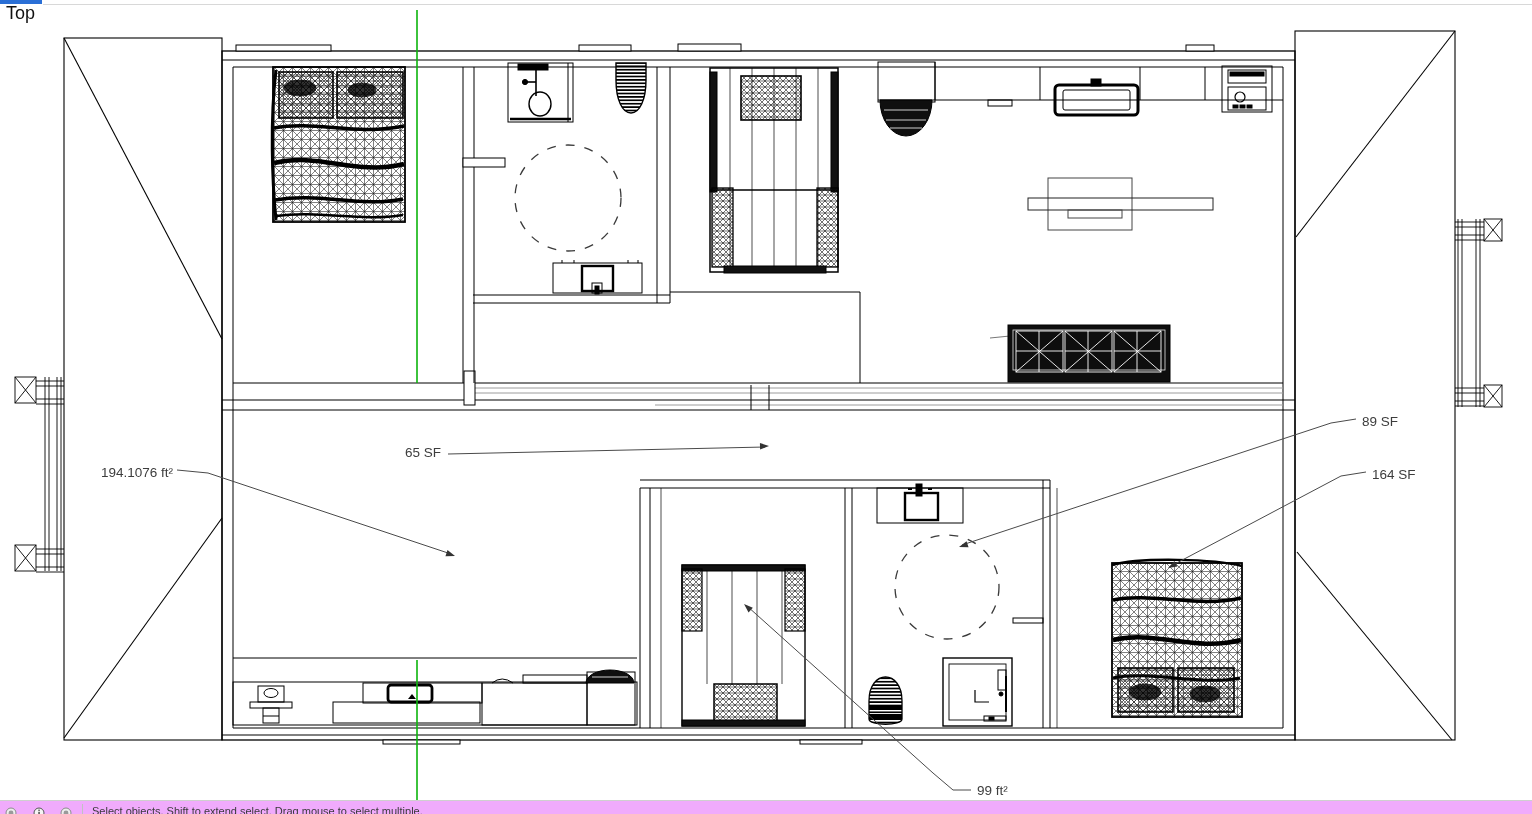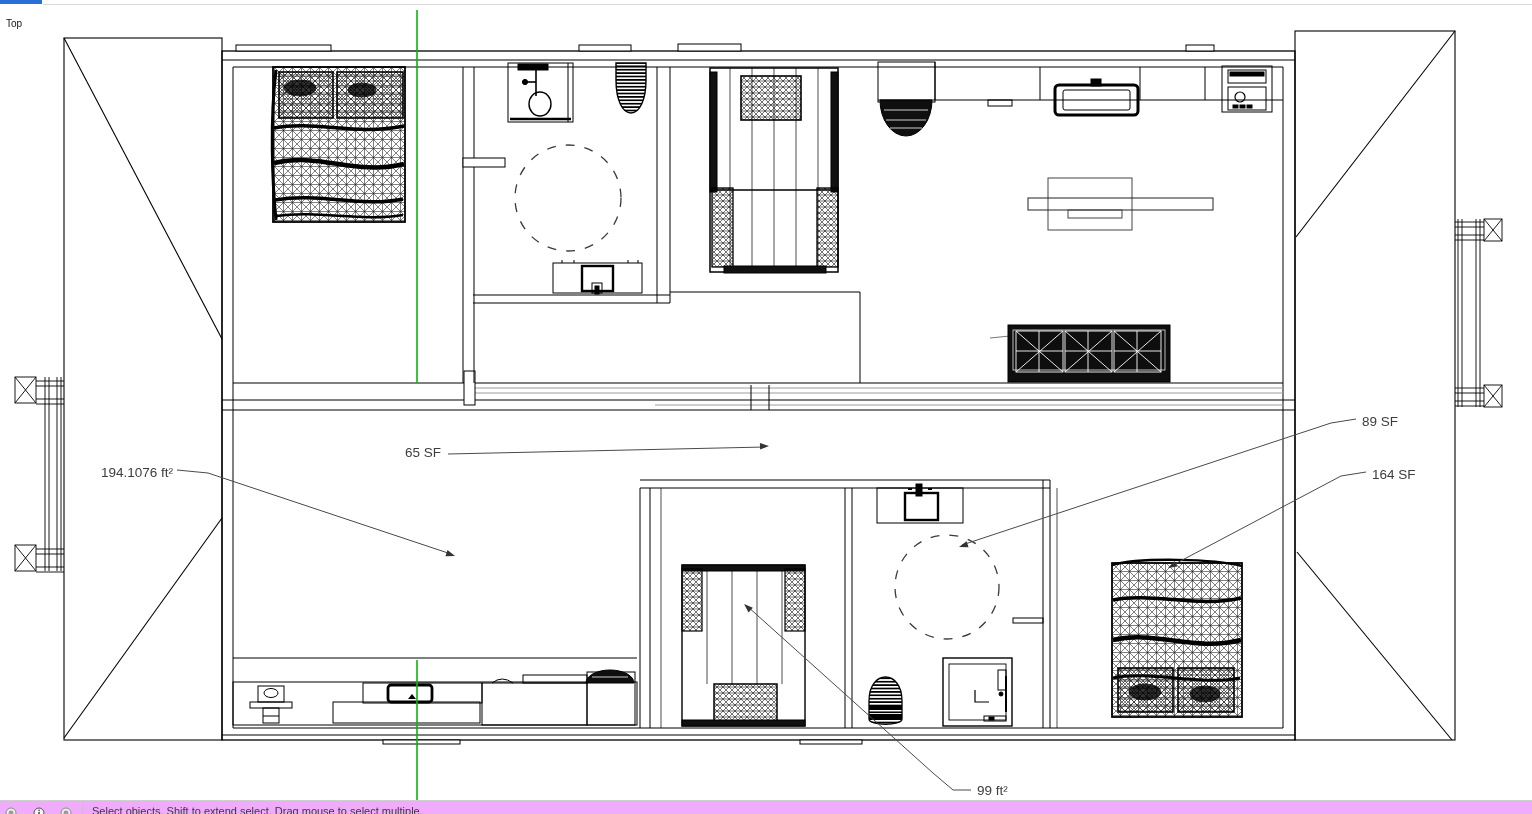--- a/index.html
+++ b/index.html
@@ -1,20 +1,20 @@
 <!DOCTYPE html>
 <html><head>
 <meta charset="utf-8">
 <style>
   html,body{margin:0;padding:0;}
   body{width:1532px;height:814px;overflow:hidden;background:#ffffff;
        font-family:"Liberation Sans",sans-serif;position:relative;}
   .chrome-blue{position:absolute;left:0;top:0;width:42px;height:4px;background:#2a6fd6;}
   .chrome-line{position:absolute;left:43px;top:4px;width:1489px;height:1px;background:#d8d8d8;}
-  .viewport-label{position:absolute;left:6px;top:18px;font-size:10px;color:#111;}
+  .viewport-label{position:absolute;left:6px;top:3px;font-size:18px;color:#111;}
   #plan{position:absolute;left:0;top:0;}
   .status-bar{position:absolute;left:0;top:800px;width:1532px;height:16px;background:#f0abfc;
               border-top:1px solid #cfcfcf;box-sizing:border-box;display:flex;align-items:flex-start;
               overflow:hidden;}
   .sicon{display:inline-block;width:12px;height:12px;margin-top:4px;}
   .sicon.i1{margin-left:5px;}
   .sicon.i2{margin-left:16px;}
   .sicon.i3{margin-left:15px;}
   .ssep{display:inline-block;width:1px;height:10px;background:#c2c2c2;margin-left:10px;margin-top:3px;}
   .smsg{font-size:11px;color:#3a3a3a;margin-left:9px;margin-top:4px;white-space:nowrap;}

